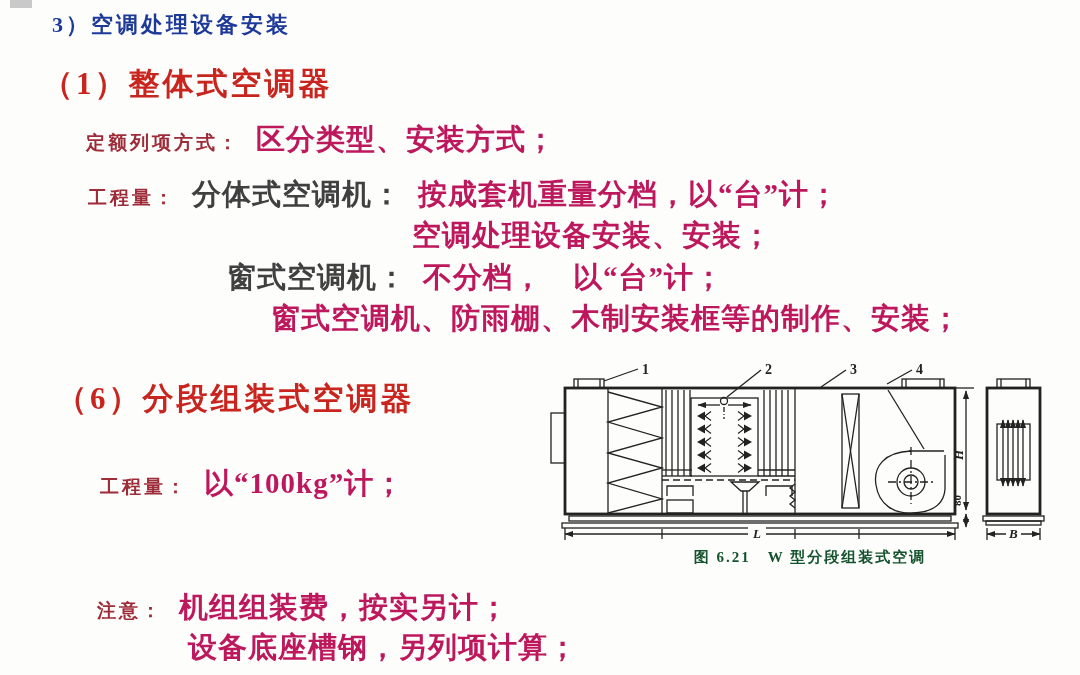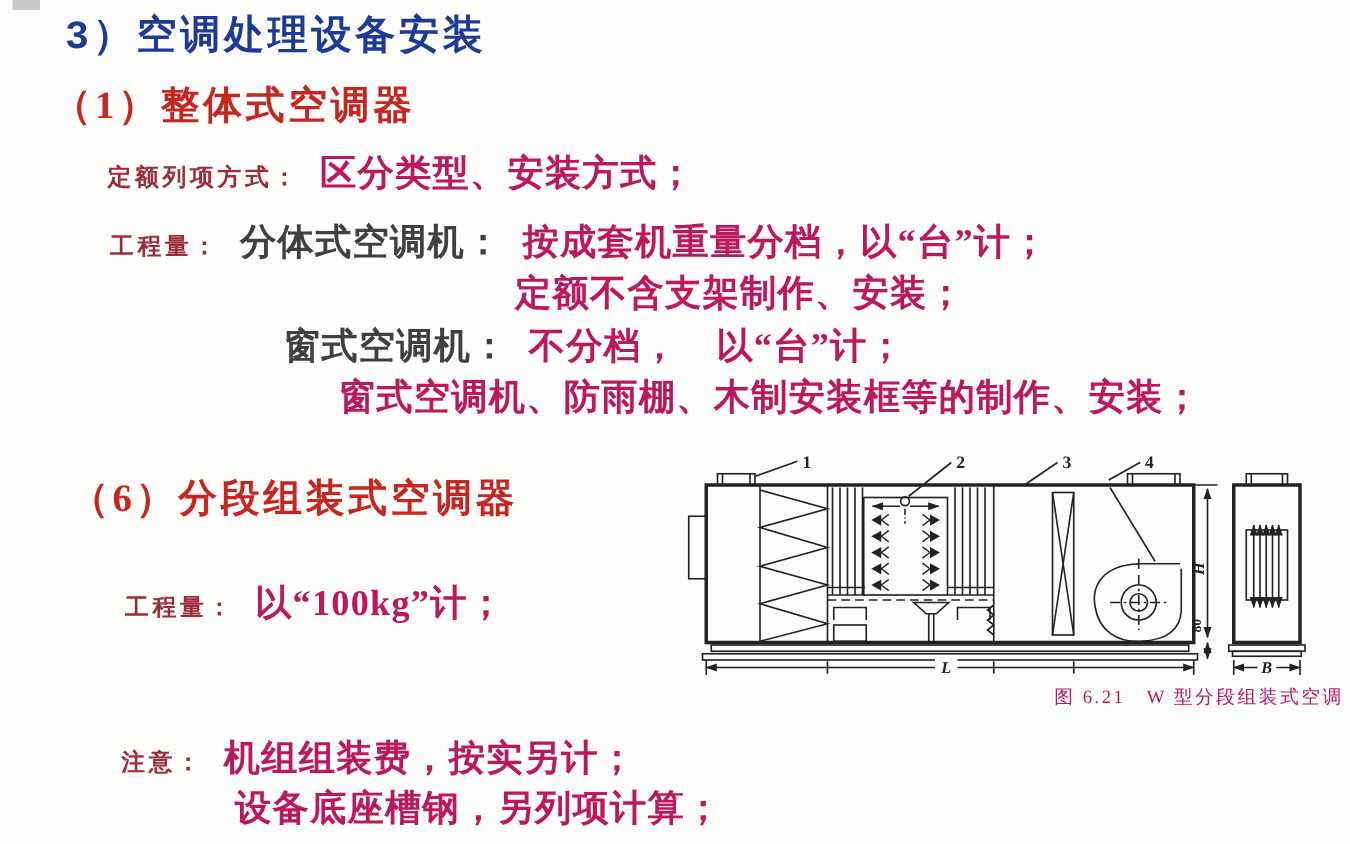--- a/index.html
+++ b/index.html
@@ -7,28 +7,28 @@
     width:1080px;height:675px;position:relative;overflow:hidden;
     background:#fdfdfc;
     font-family:"Liberation Serif","DejaVu Serif",serif;
   }
   .t{position:absolute;white-space:nowrap;font-weight:bold;line-height:1.15;}
   .blue{color:#1e3a99;}
   .red{color:#c8251f;}
   .crim{color:#9e2b38;}
   .sblue{color:#404040;}
   .blk{color:#be185d;}
-  .fs32{font-size:32px;letter-spacing:3px;font-family:Liberation Mono, monospace;}
+  .fs32{font-size:22px;letter-spacing:3px;}
   .fs31{font-size:31px;letter-spacing:3px;}
   .fs29{font-size:29px;letter-spacing:1px;}
   .fs27{font-size:19px;letter-spacing:3px;}
   .gap{margin-right:16px;}
   .caption{
-    position:absolute;left:545px;top:548px;width:530px;text-align:right;
-    font-size:15px;font-weight:normal;color:#be185d;letter-spacing:2px;
+    position:absolute;left:545px;top:548px;width:530px;text-align:center;
+    font-size:15px;font-weight:bold;color:#14532d;letter-spacing:2px;
   }
   .artifact{position:absolute;left:10px;top:0;width:22px;height:8px;background:#c9c9c9;}
   svg .ln{stroke:#222;stroke-width:1.3;fill:none;}
   svg .thick{stroke:#222;stroke-width:2.8;fill:none;}
   svg .dimtxt{font-family:"Liberation Serif",serif;font-style:italic;font-size:13px;fill:#222;font-weight:bold;}
   svg .callout{font-family:"Liberation Serif",serif;font-size:14px;fill:#222;font-weight:bold;}
 </style>
 </head>
 <body>
 
@@ -39,21 +39,21 @@
 <div class="t fs31 red" style="left:42px;top:66px">（1）整体式空调器</div>
 
 <div class="t" style="left:86px;top:123px">
   <span class="crim fs27 gap">定额列项方式：</span><span class="blk fs29">区分类型、安装方式；</span>
 </div>
 
 <div class="t" style="left:88px;top:178px">
   <span class="crim fs27 gap">工程量：</span><span class="sblue fs29 gap">分体式空调机：</span><span class="blk fs29">按成套机重量分档，以“台”计；</span>
 </div>
 
-<div class="t blk fs29" style="left:412px;top:219px">定额不含支架制作、安装；</div>
+<div class="t blk fs29" style="left:412px;top:219px">空调处理设备安装、安装；</div>
 
 <div class="t" style="left:227px;top:261px">
   <span class="sblue fs29 gap">窗式空调机：</span><span class="blk fs29">不分档，　以“台”计；</span>
 </div>
 
 <div class="t blk fs29" style="left:271px;top:302px">窗式空调机、防雨棚、木制安装框等的制作、安装；</div>
 
 <div class="t fs31 red" style="left:56px;top:381px">（6）分段组装式空调器</div>
 
 <div class="t" style="left:100px;top:467px">

